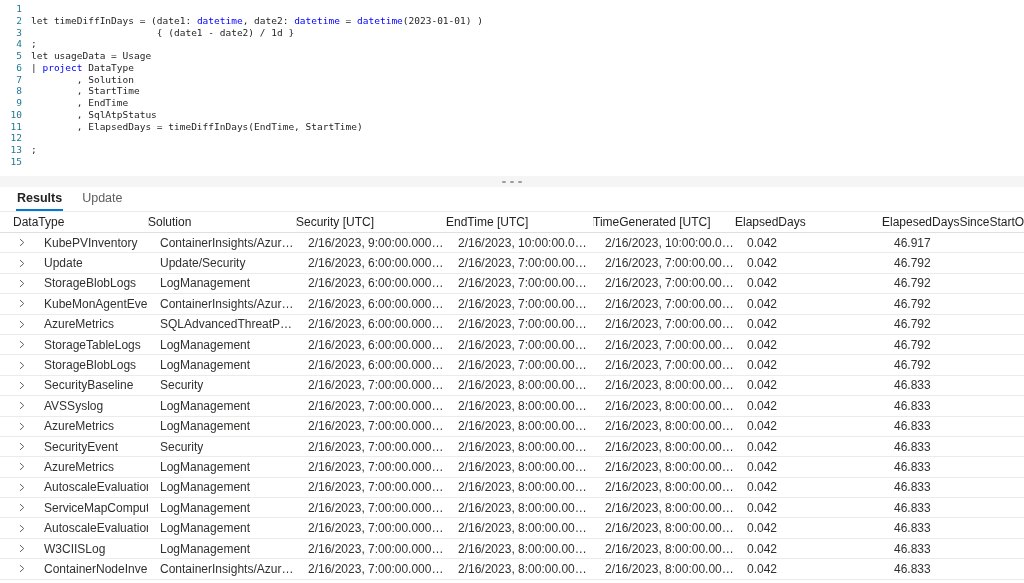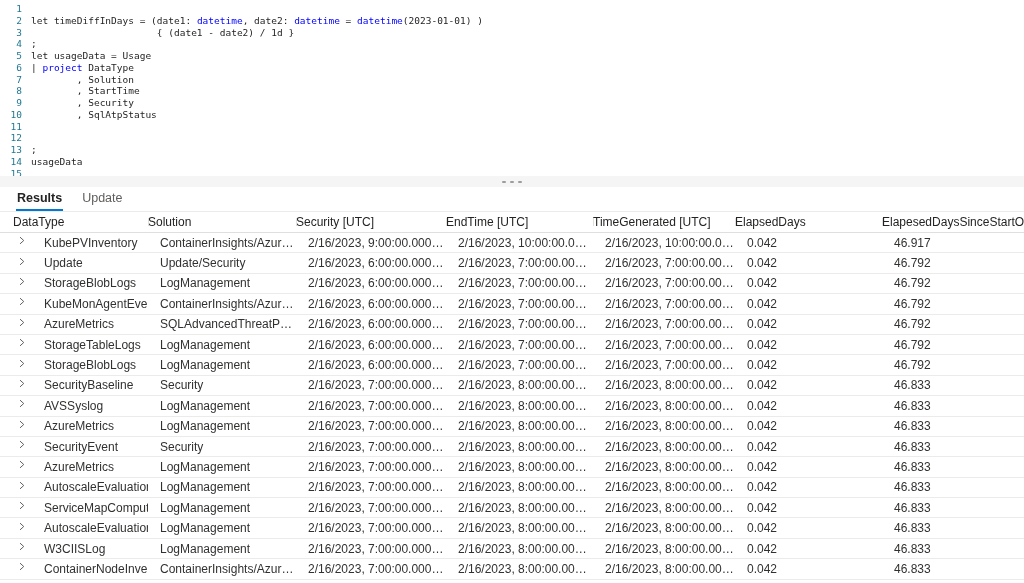--- a/index.html
+++ b/index.html
@@ -42,46 +42,45 @@
     border-bottom:1px solid var(--hdr-border);}
   .th{position:relative;font-size:12px;color:#252423;padding-left:0;white-space:nowrap;
     overflow:hidden;cursor:pointer;}
   .th:first-child{padding-left:13px;}
   .th:not(:first-child)::before{content:"";position:absolute;left:0;top:3px;bottom:3px;
     width:1px;background:var(--hdr-border);}
   .grid-row{height:20.4px;align-items:center;border-bottom:1px solid var(--row-border);
     cursor:pointer;background:#fff;}
   .td{font-size:12px;color:var(--txt);padding-left:12px;white-space:nowrap;overflow:hidden;
     text-overflow:ellipsis;}
-  .td.first{display:flex;padding-left:16px;gap:0;}
+  .td.first{display:flex;align-items:center;padding-left:16px;gap:0;}
   .chev{flex:0 0 auto;width:10px;height:10px;margin-right:18px;display:inline-flex;
     align-items:center;justify-content:center;cursor:pointer;}
   .chev svg{display:block;}
 </style>
 </head>
 <body>
 
 <div class="app">
 
   <div class="editor">
     <div>
         <div class="code-line"><span class="ln">1</span><span class="code"></span></div>
         <div class="code-line"><span class="ln">2</span><span class="code"><span class="pl">let timeDiffInDays = (date1: </span><span class="kw">datetime</span><span class="pl">, date2: </span><span class="kw">datetime</span><span class="pl"> = </span><span class="kw">datetime</span><span class="pl">(2023-01-01) )</span></span></div>
         <div class="code-line"><span class="ln">3</span><span class="code"><span class="pl">                      { (date1 - date2) / 1d }</span></span></div>
         <div class="code-line"><span class="ln">4</span><span class="code"><span class="pl">;</span></span></div>
         <div class="code-line"><span class="ln">5</span><span class="code"><span class="pl">let usageData = Usage</span></span></div>
         <div class="code-line"><span class="ln">6</span><span class="code"><span class="pl">| </span><span class="kw">project</span><span class="pl"> DataType</span></span></div>
         <div class="code-line"><span class="ln">7</span><span class="code"><span class="pl">        , Solution</span></span></div>
         <div class="code-line"><span class="ln">8</span><span class="code"><span class="pl">        , StartTime</span></span></div>
-        <div class="code-line"><span class="ln">9</span><span class="code"><span class="pl">        , Security</span></span></div>
+        <div class="code-line"><span class="ln">9</span><span class="code"><span class="pl">        , EndTime</span></span></div>
         <div class="code-line"><span class="ln">10</span><span class="code"><span class="pl">        , SqlAtpStatus</span></span></div>
-        <div class="code-line"><span class="ln">11</span></div>
+        <div class="code-line"><span class="ln">11</span><span class="code"><span class="pl">        , ElapsedDays = timeDiffInDays(EndTime, StartTime)</span></span></div>
         <div class="code-line"><span class="ln">12</span></div>
         <div class="code-line"><span class="ln">13</span><span class="code"><span class="pl">;</span></span></div>
-        <div class="code-line"><span class="ln">14</span><span class="code"><span class="pl">usageData</span></span></div>
         <div class="code-line"><span class="ln">15</span><span class="code"></span></div>
       </div>
   </div>
 
   <div class="splitter">
     <span class="grip"></span>
     <span class="grip"></span>
     <span class="grip"></span>
   </div>
 

